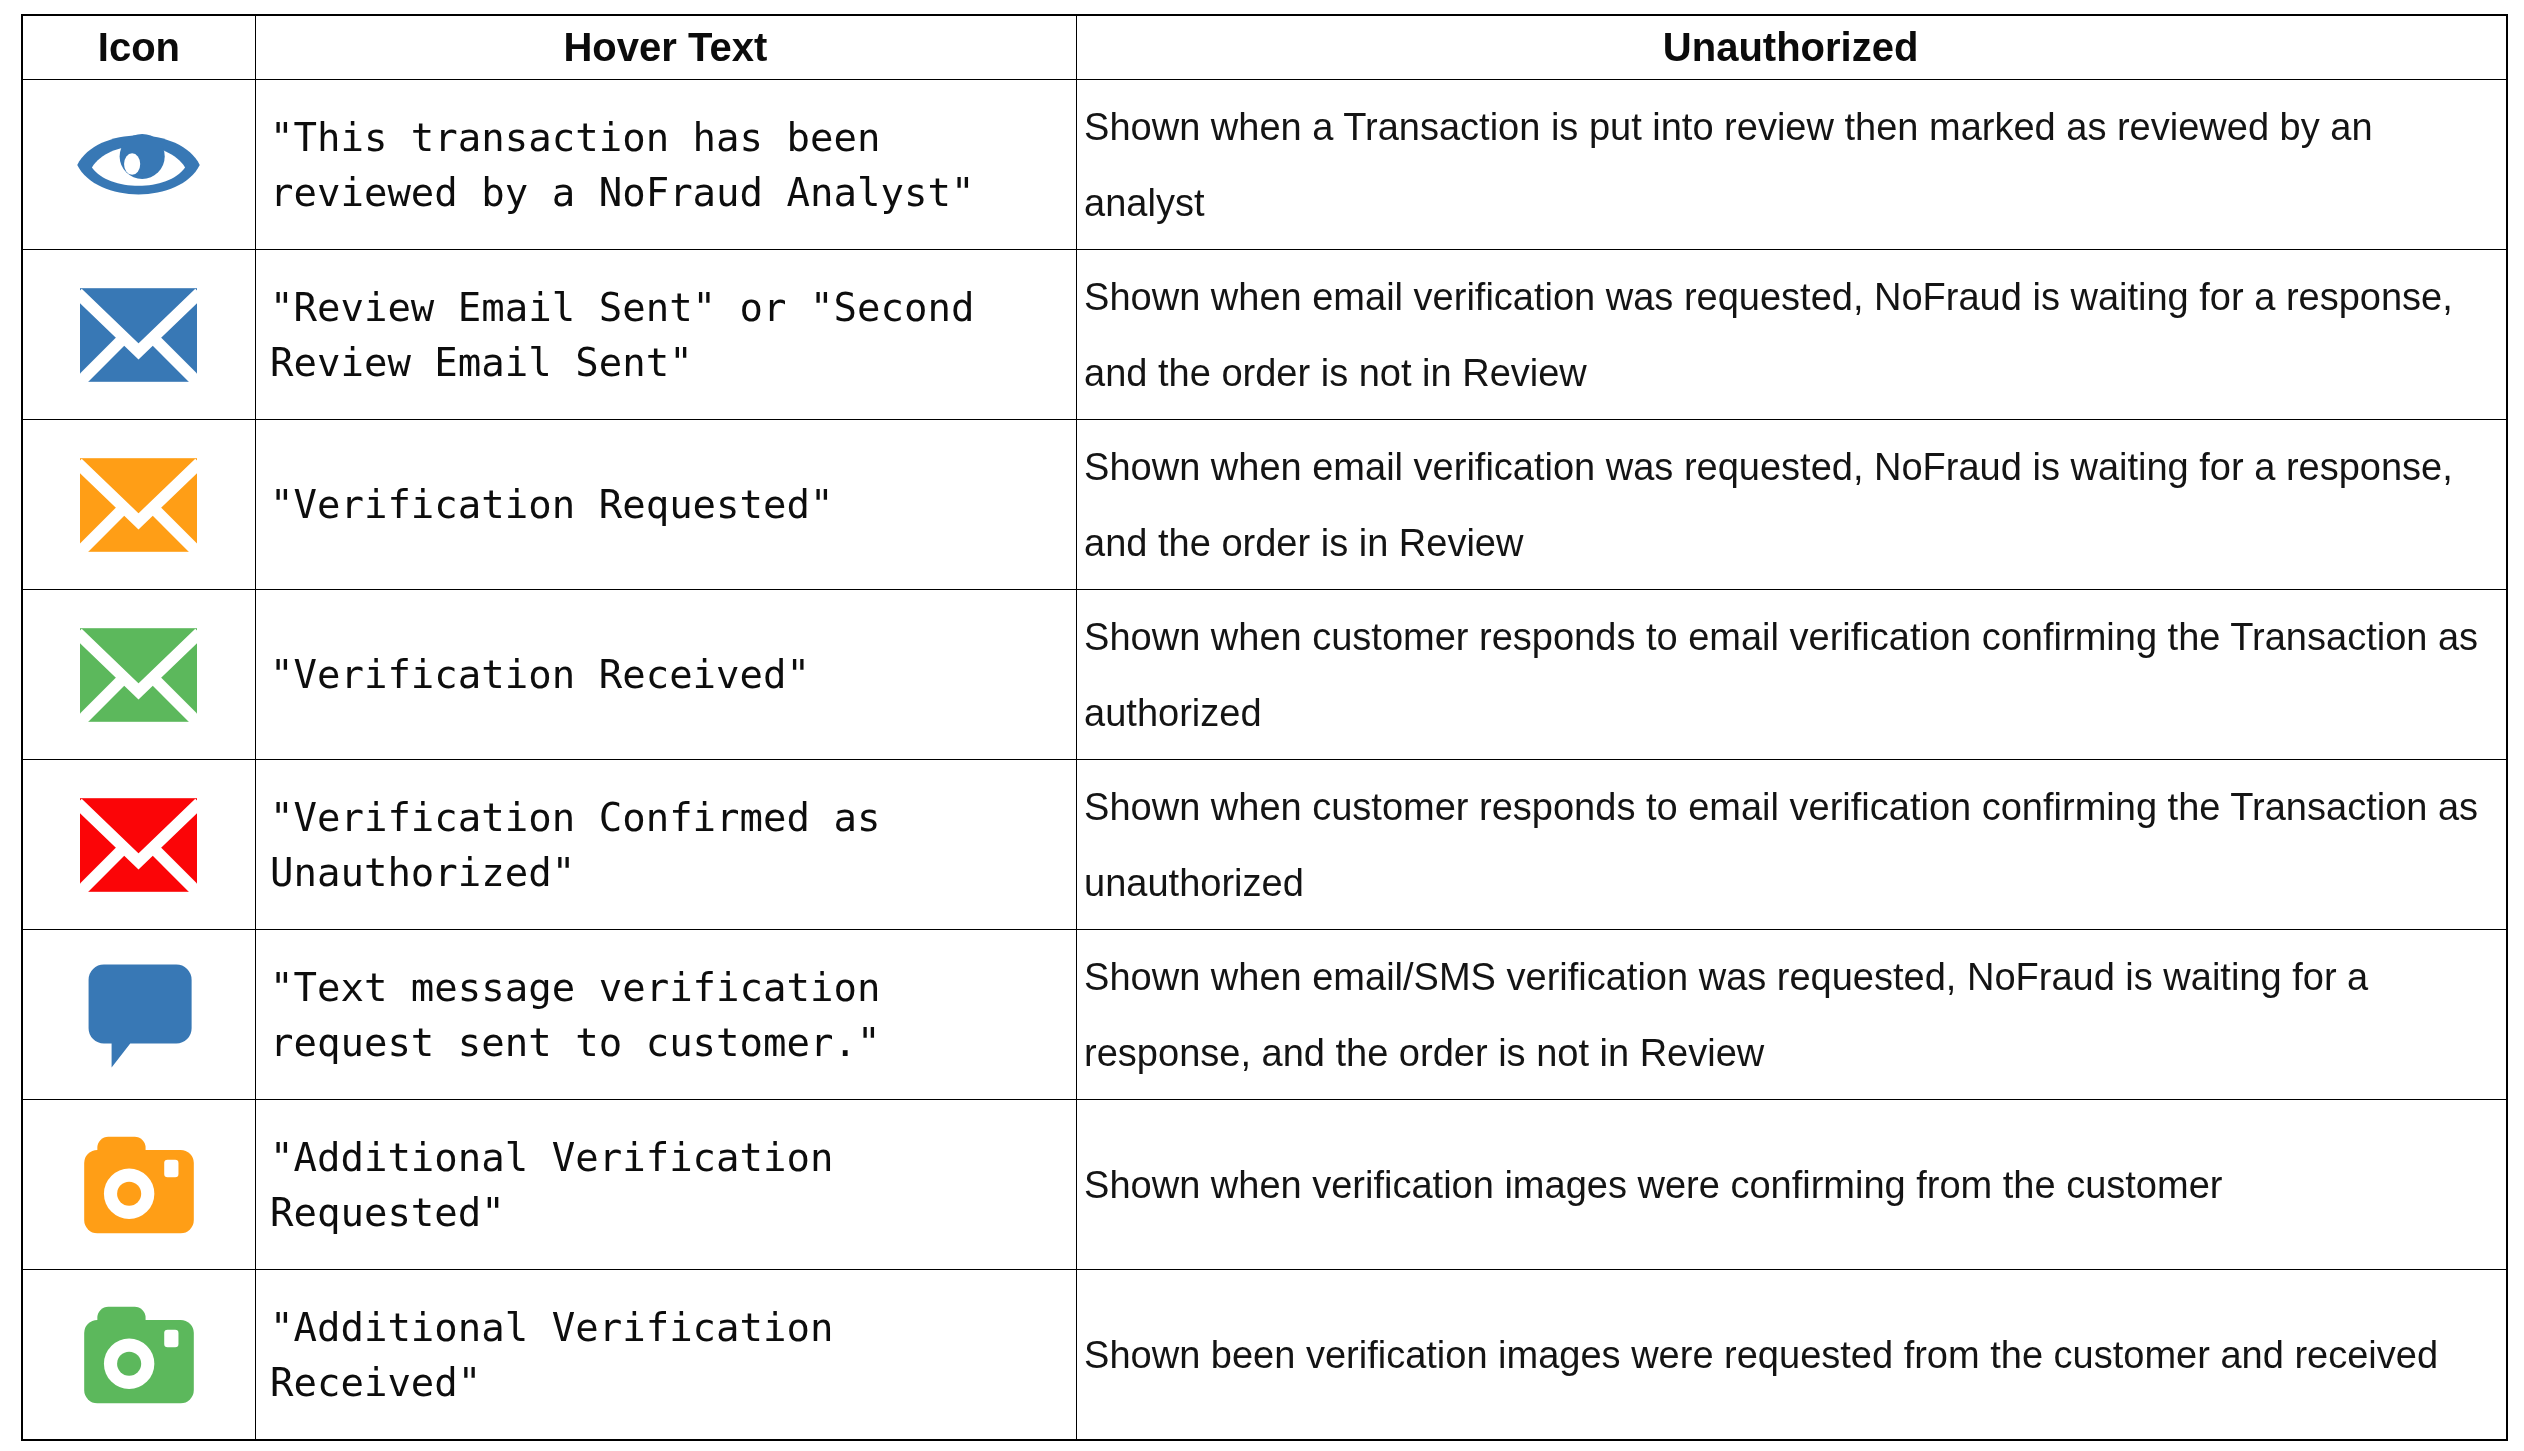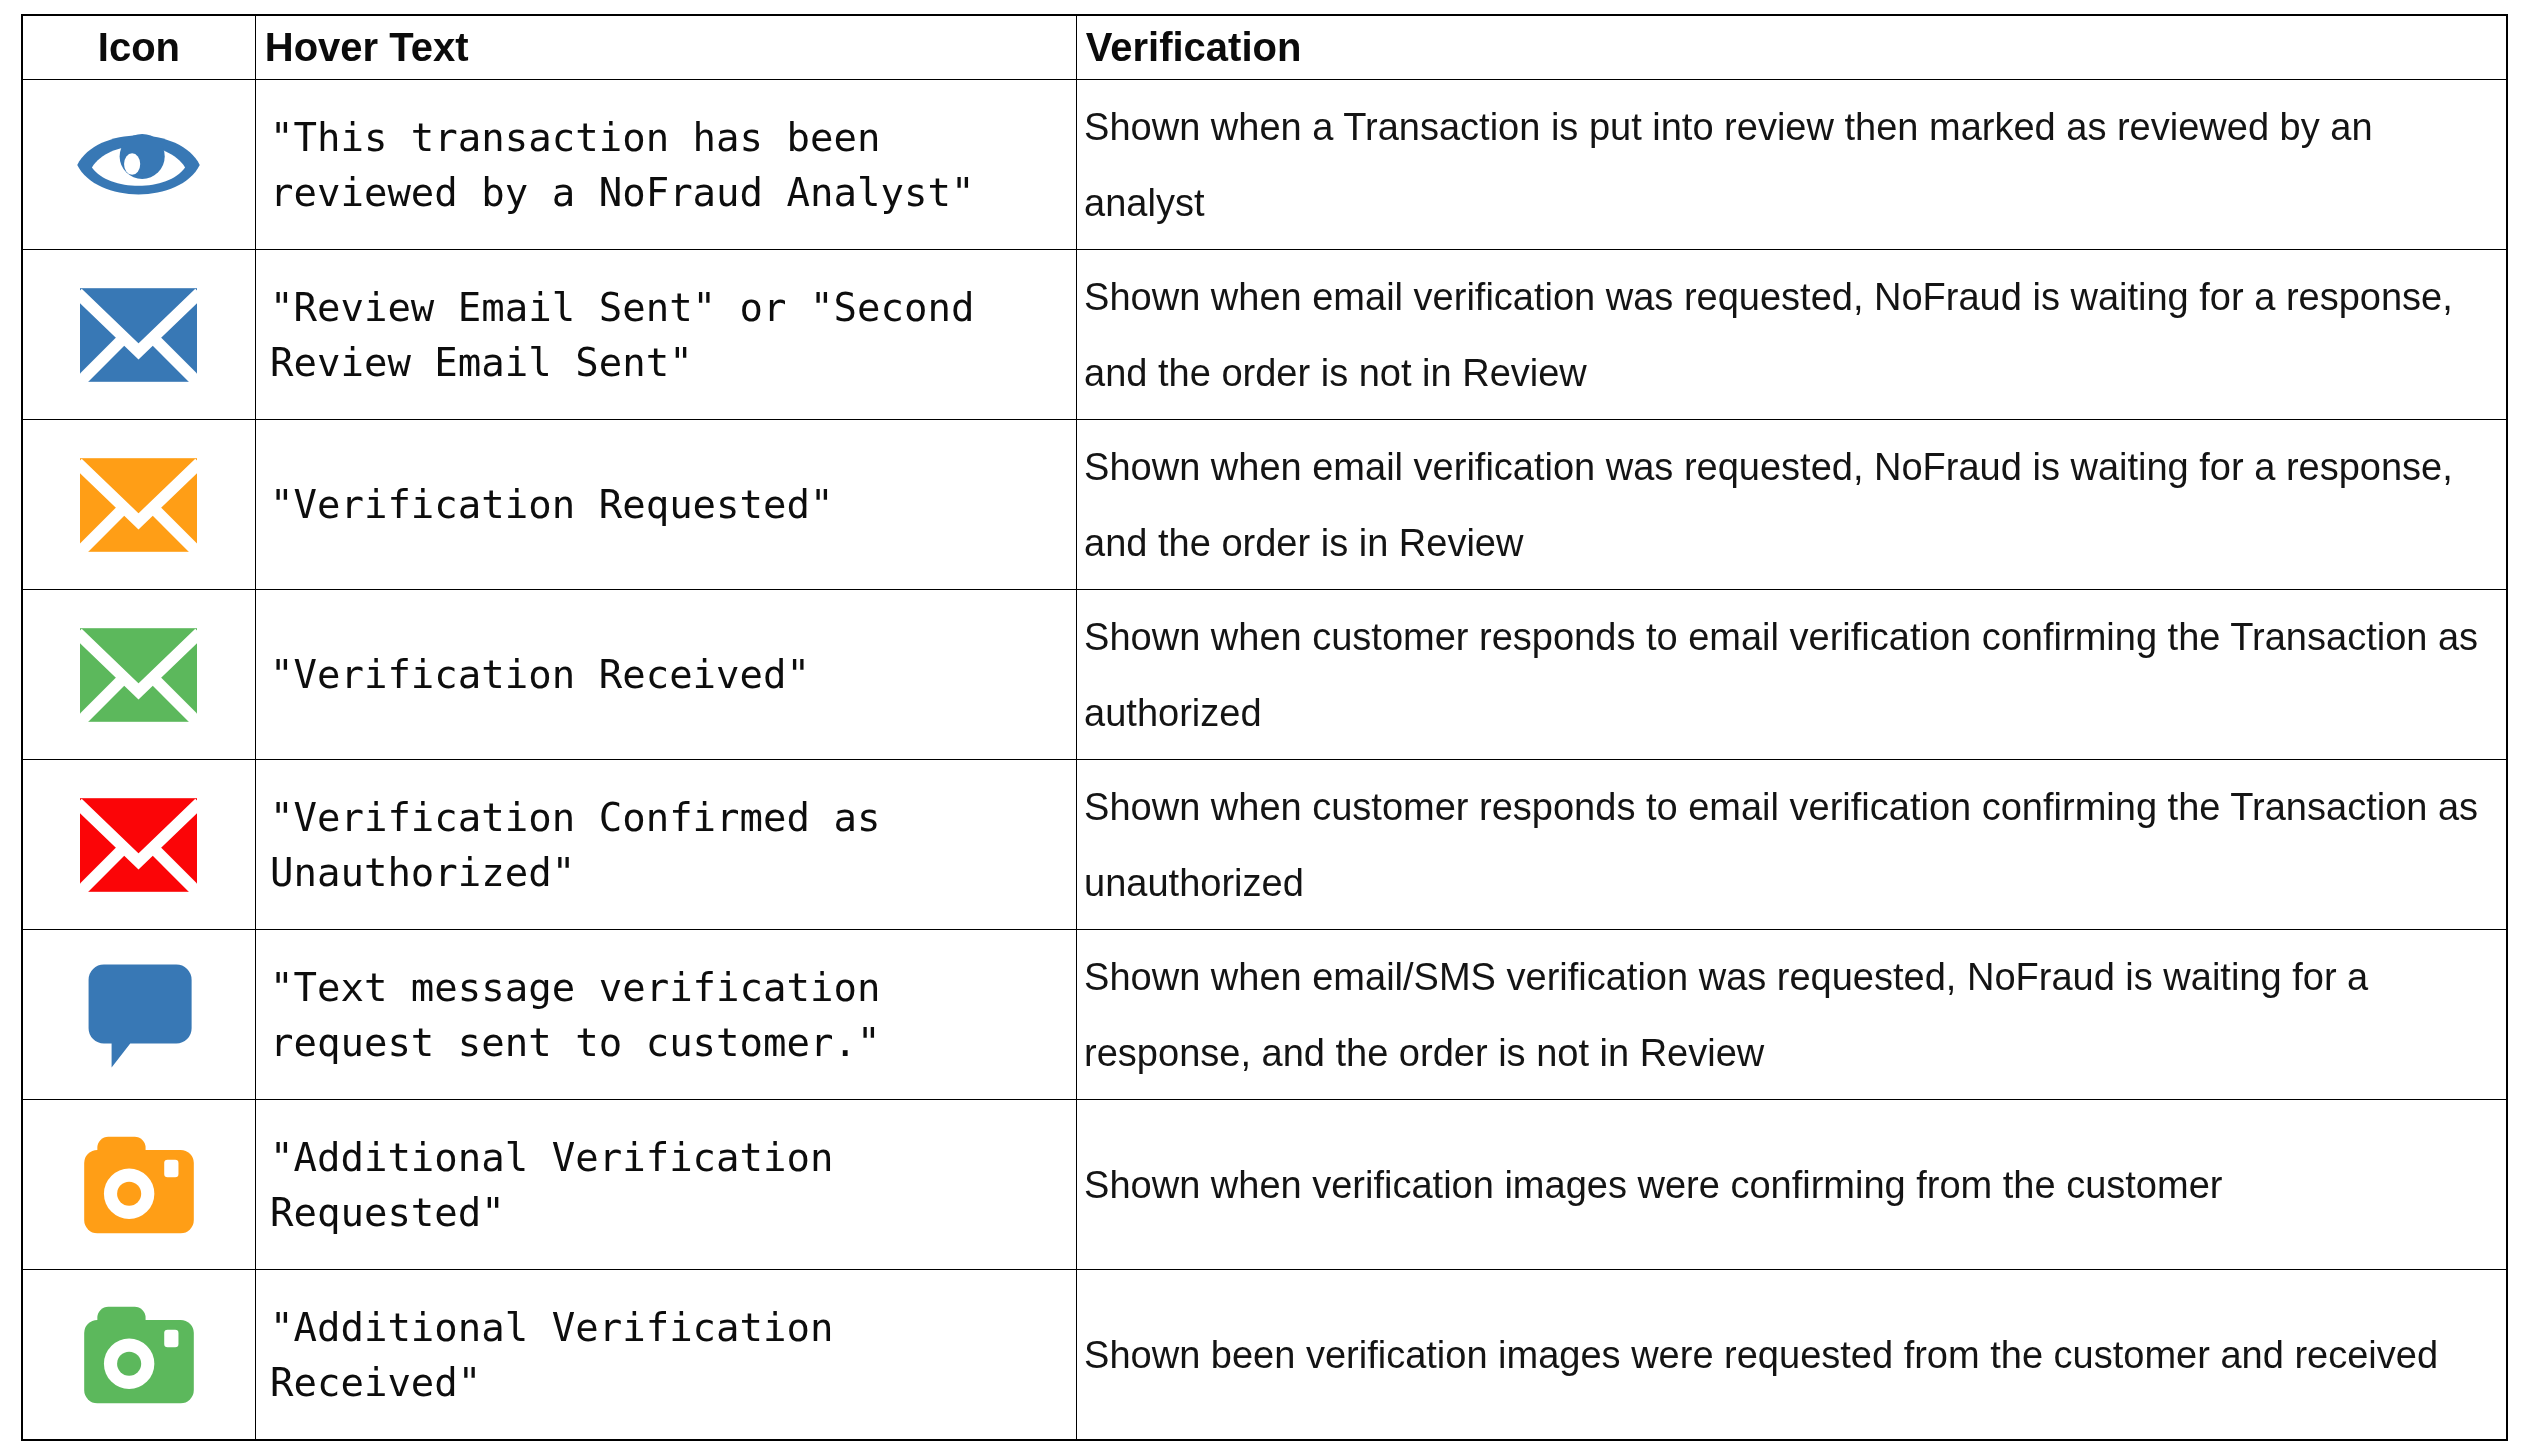--- a/index.html
+++ b/index.html
@@ -32,21 +32,21 @@
     vertical-align: middle;
     overflow: hidden;
   }
   tr.header-row { height: 65px; }
   tr.data-row   { height: 170px; }
 
   th.h-cell {
     font-size: 40px;
     font-weight: bold;
     color: #0b0b0b;
-    text-align: left;
+    text-align: center;
     padding: 0 10.3px 0 8.6px;
     white-space: nowrap;
   }
   th.h-icon { text-align: center; padding: 0; }
 
   td.icon-cell {
     text-align: center;
     padding: 0;
   }
   td.hover-cell {
@@ -71,21 +71,21 @@
   <colgroup>
     <col class="col-icon">
     <col class="col-hover">
     <col class="col-desc">
   </colgroup>
 
   <tbody>
       <tr class="header-row">
     <th class="h-cell h-icon">Icon</th>
     <th class="h-cell">Hover Text</th>
-    <th class="h-cell">Verification</th>
+    <th class="h-cell">Unauthorized</th>
   </tr>
 
   <tr class="data-row">
     <td class="icon-cell">
       <svg class="icon-svg" width="129" height="98" viewBox="0 0 52 40" fill="#3878b5">
         <path d="M1,20 C9,4 43,4 51,20 C43,36 9,36 1,20 Z"></path>
         <path d="M7,21 C14,9.5 38,9.5 45,21 C38,31 14,31 7,21 Z" fill="#ffffff"></path>
         <circle cx="27.5" cy="16.5" r="9.2"></circle>
         <ellipse cx="23.4" cy="19.6" rx="3.3" ry="4.4" fill="#ffffff"></ellipse>
       </svg>

